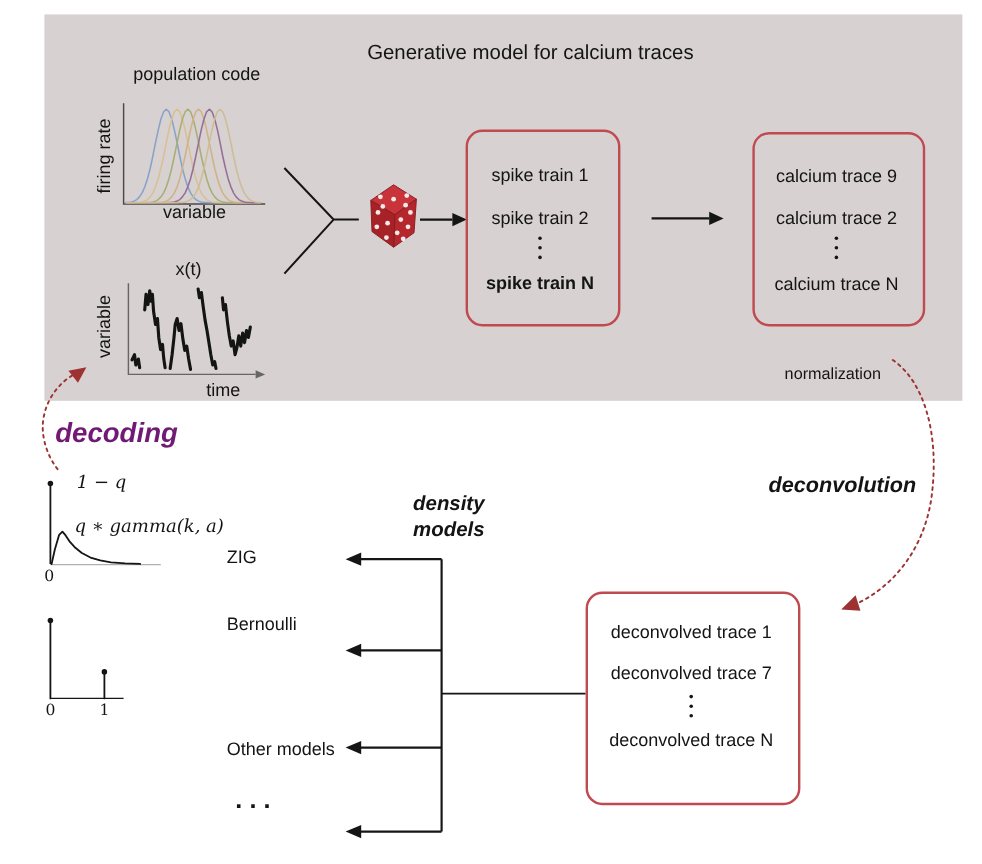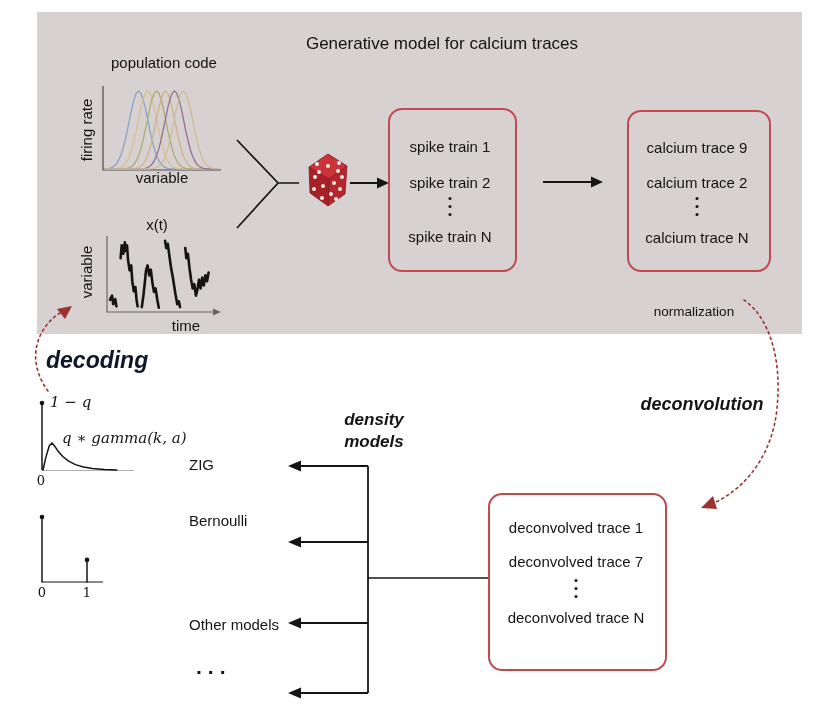--- a/index.html
+++ b/index.html
@@ -8,21 +8,21 @@
   #gray-panel{position:absolute;left:37px;top:12px;width:765px;height:322px;background:#d7d1d1;}
   #gfx{position:absolute;left:0;top:0;width:818px;height:720px;pointer-events:none;}
   .lbl{position:absolute;white-space:nowrap;line-height:1.15;}
   .c{transform:translateX(-50%);}          
   .v{transform:translate(-50%,-50%) rotate(-90deg);} 
   .f15{font-size:15px;}
   .title{font-size:17px;}
   .small{font-size:13.5px;}
   .math{font-family:"DejaVu Serif",serif;font-style:italic;font-size:15px;}
   .tick{font-family:"DejaVu Serif",serif;font-size:13px;}
-  .decoding{font-size:23px;font-weight:bold;font-style:italic;color:#0f172a;text-align:center;}
+  .decoding{font-size:23px;font-weight:bold;font-style:italic;color:#701a75;text-align:center;}
   .boldit{font-weight:bold;font-style:italic;}
   .density{font-size:17px;text-align:center;line-height:22px;}
   .deconv{font-size:18px;}
   .dots3{font-size:21px;font-weight:bold;letter-spacing:6px;}
   .box{position:absolute;border:2px solid #bf4a50;border-radius:14px;background:transparent;}
   .box.white{background:#ffffff;}
   .vdots{position:absolute;display:flex;flex-direction:column;gap:5px;transform:translateX(-50%);}
   .vdots i{width:3px;height:3px;border-radius:50%;background:#151515;display:block;}
 </style>
 </head>
@@ -134,21 +134,21 @@
   <div class="lbl f15 c" style="left:186px;top:317px;">time</div>
 
   <div class="box" style="left:388px;top:108px;width:125px;height:160px;"></div>
   <div class="lbl f15 c" style="left:450px;top:138px;">spike train 1</div>
   <div class="lbl f15 c" style="left:450px;top:174px;">spike train 2</div>
   <div class="vdots" style="left:450px;top:197px;">
       <i></i>
       <i></i>
       <i></i>
     </div>
-  <div class="lbl f15 c" style="left:450px;top:228px;">spike train N</div>
+  <div class="lbl f15 c" style="left:450px;top:228px;font-weight:bold;">spike train N</div>
 
   <div class="box" style="left:627px;top:110px;width:140px;height:158px;"></div>
   <div class="lbl f15 c" style="left:697px;top:139px;">calcium trace 9</div>
   <div class="lbl f15 c" style="left:697px;top:174px;">calcium trace 2</div>
   <div class="vdots" style="left:697px;top:197px;">
       <i></i>
       <i></i>
       <i></i>
     </div>
   <div class="lbl f15 c" style="left:697px;top:229px;">calcium trace N</div>
@@ -156,21 +156,21 @@
   <div class="lbl small c" style="left:694px;top:304px;">normalization</div>
 
   <div class="lbl decoding" style="left:46px;top:347px;">decoding</div>
   <div class="lbl boldit deconv c" style="left:702px;top:394px;">deconvolution</div>
 
   <div class="lbl boldit density c" style="left:374px;top:409px;">
     <span>density</span><br>
     <span>models</span>
   </div>
 
-  <div class="lbl math" style="left:50px;top:394px;">1 − q</div>
+  <div class="lbl math" style="left:64px;top:394px;">1 − q</div>
   <div class="lbl math" style="left:62px;top:430px;text-align:center;">q ∗ gamma(k, a)</div>
   <div class="lbl tick c" style="left:41px;top:474px;">0</div>
 
   <div class="lbl tick c" style="left:42px;top:586px;">0</div>
   <div class="lbl tick c" style="left:87px;top:586px;">1</div>
 
   <div class="lbl f15" style="left:189px;top:456px;">ZIG</div>
   <div class="lbl f15" style="left:189px;top:512px;">Bernoulli</div>
   <div class="lbl f15" style="left:189px;top:616px;">Other models</div>
   <div class="lbl dots3" style="left:196px;top:655px;">...</div>

